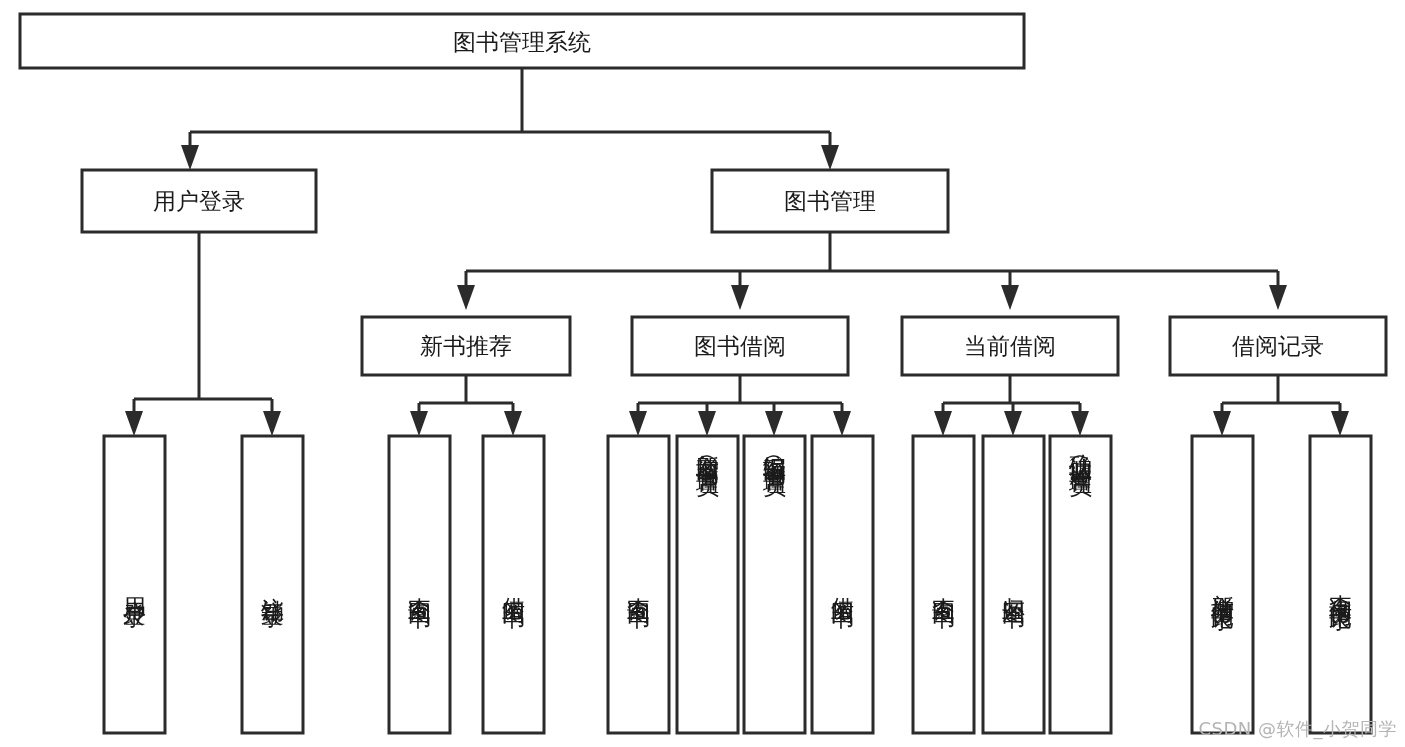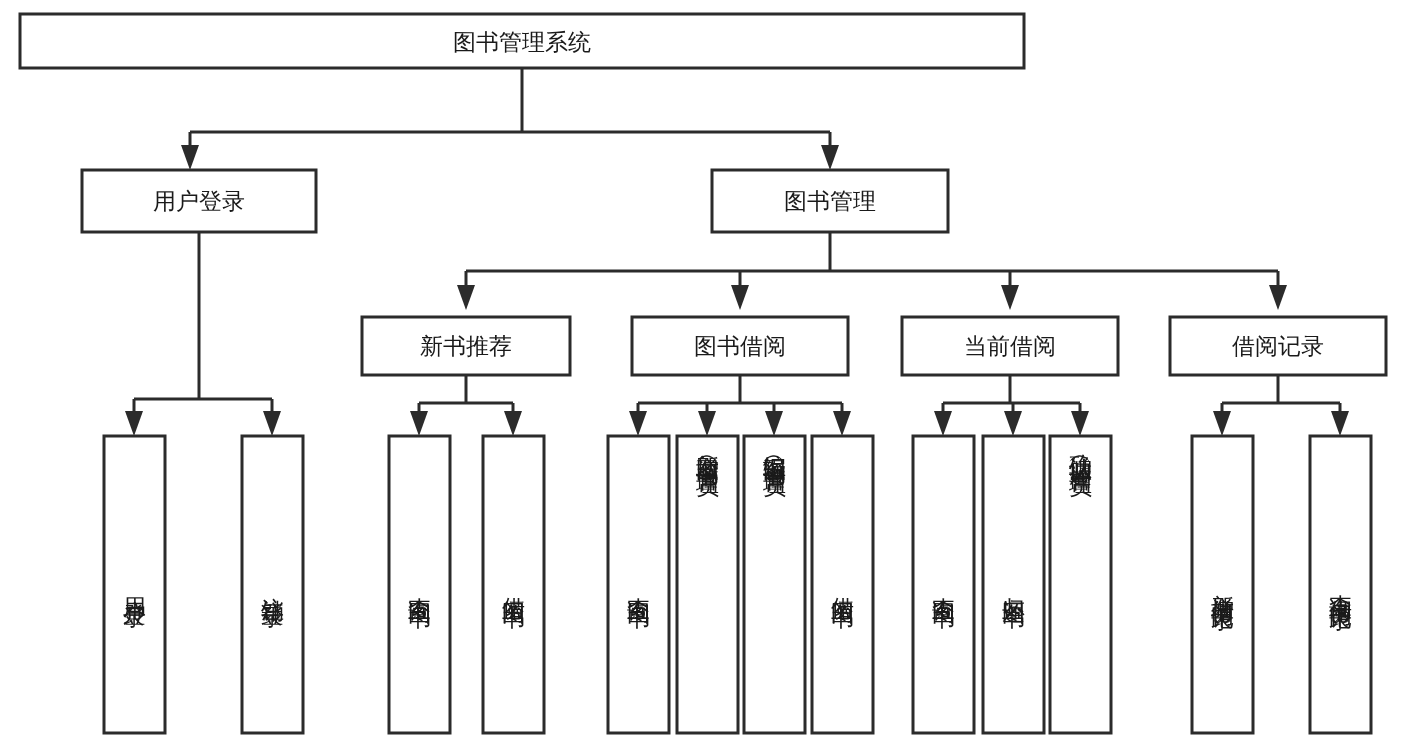--- a/index.html
+++ b/index.html
@@ -255,14 +255,15 @@
     <span class="leaf-label">确认归还（管理员）</span>
   </div>
 
   <div class="leaf-label-wrap" style="left:1192px; top:436px; width:61px; height:297px;">
     <span class="leaf-label">新增借阅记录</span>
   </div>
   <div class="leaf-label-wrap" style="left:1310px; top:436px; width:61px; height:297px;">
     <span class="leaf-label">查询借阅记录</span>
   </div>
 
+  <div id="watermark">CSDN @软件_小贺同学</div>
 
 </div>
 
 </body></html>

